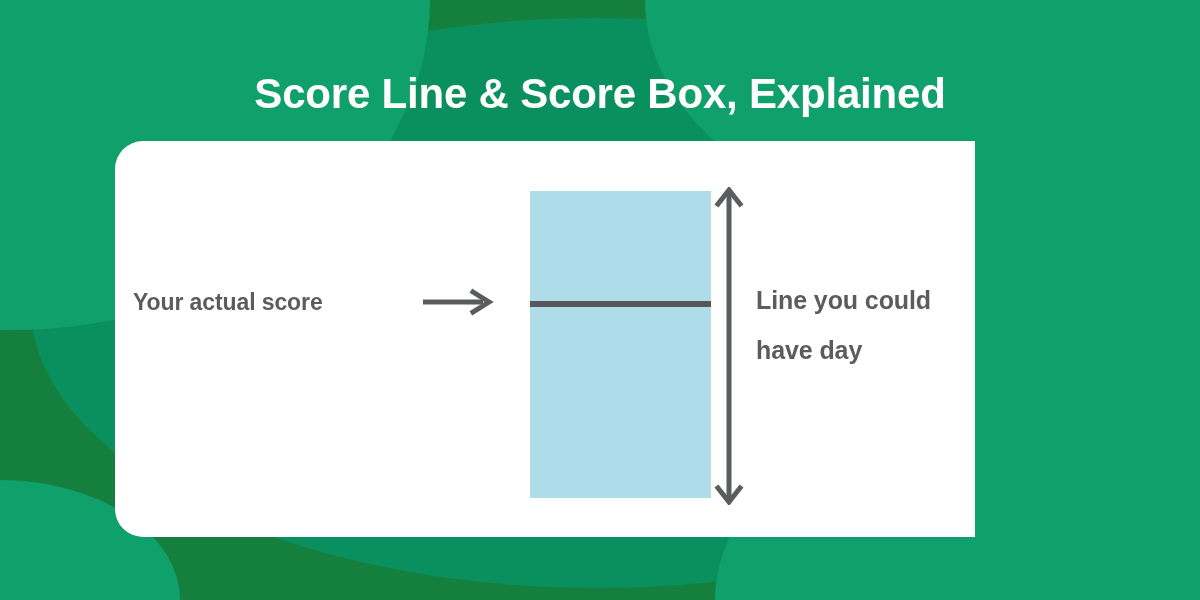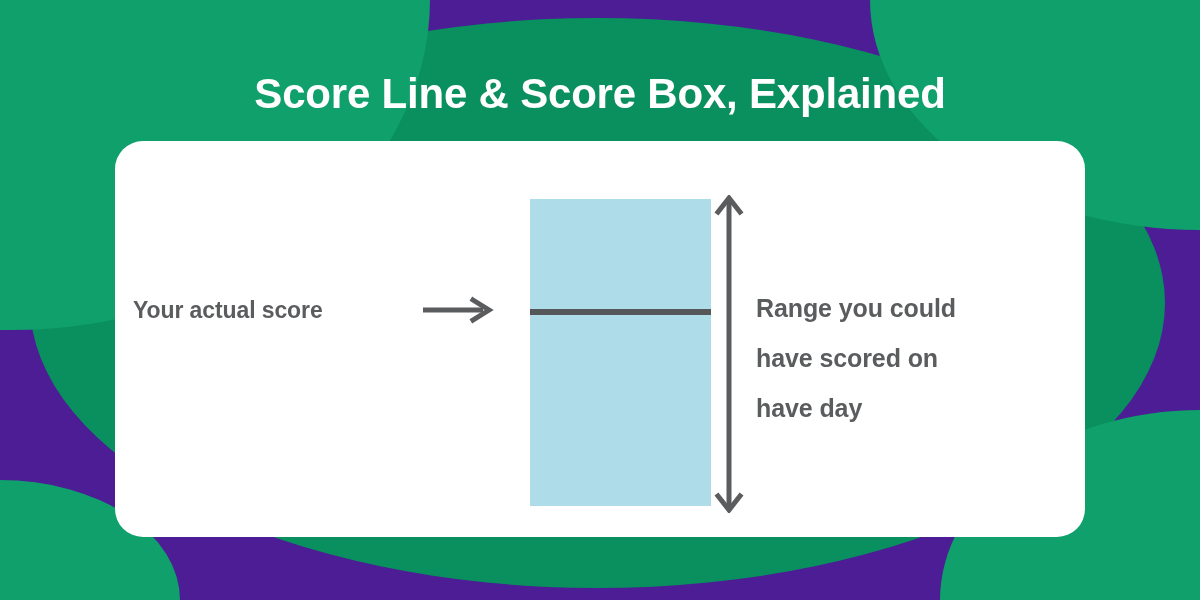--- a/index.html
+++ b/index.html
@@ -9,24 +9,25 @@
   body {
     width: 1200px;
     height: 600px;
     overflow: hidden;
     font-family: "Liberation Sans", sans-serif;
     background: #0fa06b;
   }
 
   #stage {
     position: relative;
-    width: 1200px;
+    width: 968px;
     height: 600px;
-    background: #4c1d95;
+    background: #15803d;
     overflow: hidden;
+    padding-left: 7px;
   }
 
   
   .blob {
     position: absolute;
     background: #0a8f5e;
     border-radius: 50%;
     pointer-events: none;
   }
   .blob-main {
@@ -97,21 +98,21 @@
     width: 970px;
     height: 396px;
     background: #ffffff;
     border-radius: 28px;
   }
 
   
   .diagram {
     position: absolute;
     left: 0;
-    top: 12px;
+    top: 4px;
     width: 970px;
     height: 396px;
   }
 
   .score-box {
     position: absolute;
     left: 415px;          
     top: 46px;            
     width: 181px;
     height: 307px;
@@ -198,21 +199,20 @@
         <polyline points="50,4 66,14 50,24" fill="none" stroke="#5a5c5e" stroke-width="5" stroke-linecap="square" stroke-linejoin="miter"></polyline>
       </svg>
 
       <svg class="v-arrow" viewBox="0 0 32 318">
         <line x1="16" y1="4" x2="16" y2="314" stroke="#5a5c5e" stroke-width="5"></line>
         <polyline points="5,17 16,3 27,17" fill="none" stroke="#5a5c5e" stroke-width="5" stroke-linejoin="miter" stroke-linecap="square"></polyline>
         <polyline points="5,301 16,315 27,301" fill="none" stroke="#5a5c5e" stroke-width="5" stroke-linejoin="miter" stroke-linecap="square"></polyline>
       </svg>
 
       <div class="right-label">
-        <span class="line">Range you could</span>
-        <span class="line">have scored on</span>
+        <span class="line">Line you could</span>
         <span class="line">have day</span>
       </div>
 
     </div>
   </div>
 
 </div>
 
 </body></html>

